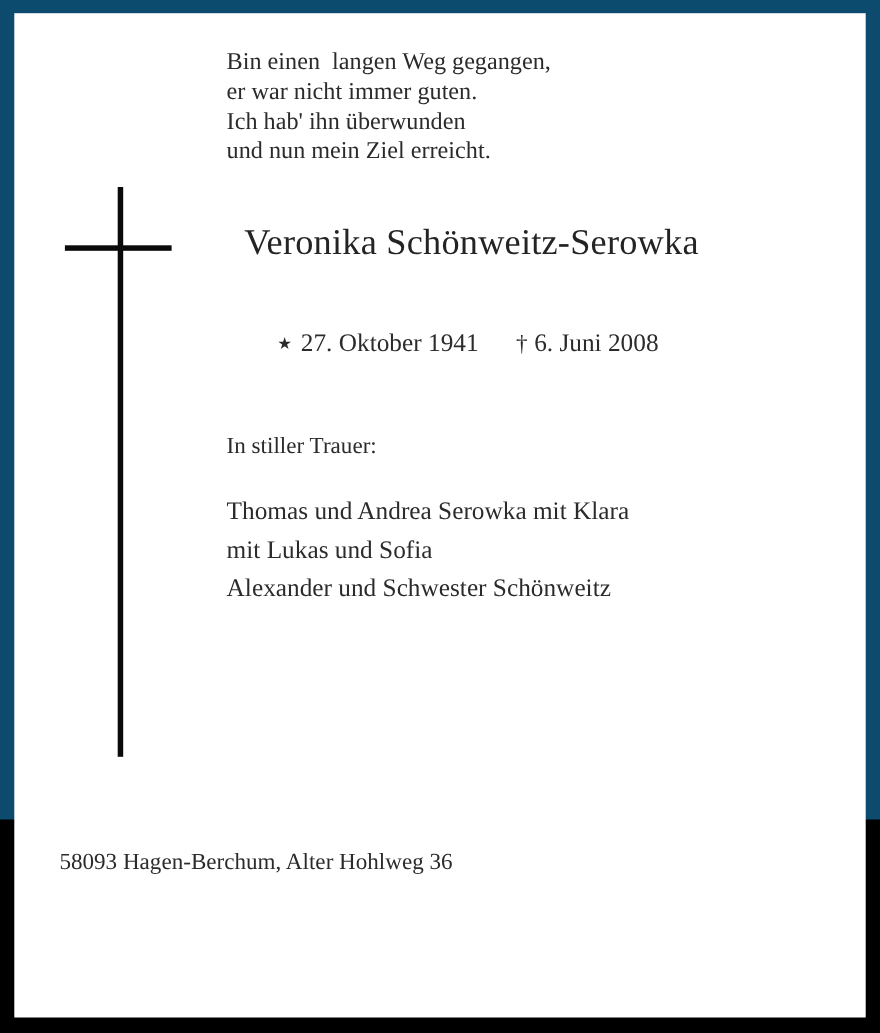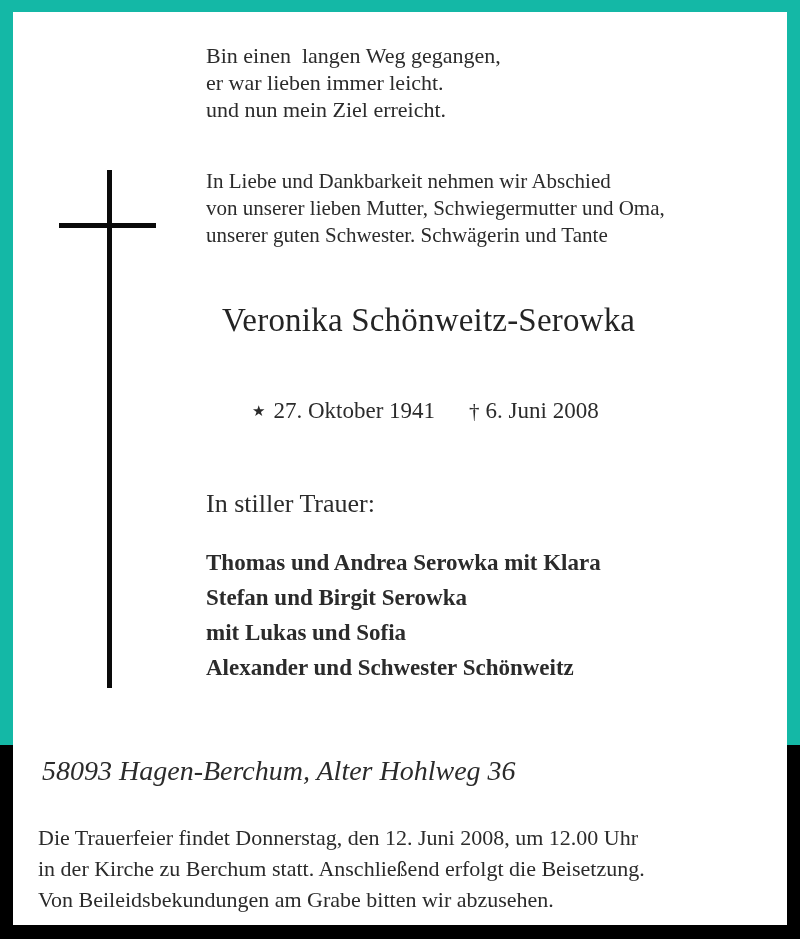--- a/index.html
+++ b/index.html
@@ -14,21 +14,21 @@
     overflow: hidden;
     font-family: "Liberation Serif", "DejaVu Serif", serif;
   }
 
   #notice-frame {
     position: absolute;
     left: 0;
     top: 0;
     width: 800px;
     height: 745px;
-    background: #14b8a6;
+    background: #0c4a6e;
   }
 
   #notice-card {
     position: absolute;
     left: 13px;
     top: 12px;
     width: 774px;
     height: 913px;
     background: #ffffff;
   }
@@ -116,50 +116,48 @@
   .life-dates .date-birth {
     padding-left: 1px;
     text-align: right;
   }
   .life-dates .dates-gap {
     display: inline-block;
     width: 34px;
   }
 
   .mourning-intro {
-    font-size: 26px;
+    font-size: 21px;
     line-height: 27px;
     margin: 0;
     padding-top: 37px;
     color: #2b2b2b;
   }
 
   .block-family {
     font-size: 23px;
     line-height: 35px;
     margin: 0;
     padding-top: 28px;
     color: #2b2b2b;
-    font-weight: bold;
   }
 
   
   #bottom-section {
     position: absolute;
     left: 25px;
     top: 740px;
     width: 730px;
   }
 
   .address-line {
-    font-size: 28px;
+    font-size: 21px;
     line-height: 30px;
-    margin: 4px;
-    color: #2b2b2b;
-    font-style: italic;
+    margin: 16px;
+    color: #2b2b2b;
   }
 
   .block-service {
     font-size: 22px;
     line-height: 31px;
     margin: 0;
     padding-top: 32px;
     color: #2b2b2b;
   }
 </style>
@@ -171,51 +169,41 @@
 
     <div id="cross">
       <div class="cross-vertical"></div>
       <div class="cross-horizontal"></div>
     </div>
 
     <div id="main-column">
 
       <div class="block-poem">
         <div class="text-line">Bin einen  langen Weg gegangen,</div>
-        <div class="text-line">er war lieben immer leicht.</div>
+        <div class="text-line">er war nicht immer guten.</div>
+        <div class="text-line">Ich hab' ihn überwunden</div>
         <div class="text-line">und nun mein Ziel erreicht.</div>
       </div>
 
-      <div class="block-farewell">
-        <div class="text-line">In Liebe und Dankbarkeit nehmen wir Abschied</div>
-        <div class="text-line">von unserer lieben Mutter, Schwiegermutter und Oma,</div>
-        <div class="text-line">unserer guten Schwester. Schwägerin und Tante</div>
-      </div>
 
       <div class="deceased-name">Veronika Schönweitz-Serowka</div>
 
       <div class="life-dates">
         <span class="symbol-star">★</span><span class="date-birth">27. Oktober 1941</span><span class="dates-gap"></span><span class="symbol-cross">†</span><span class="date-death">6. Juni 2008</span>
       </div>
 
       <div class="mourning-intro">In stiller Trauer:</div>
 
       <div class="block-family">
         <div class="text-line">Thomas und Andrea Serowka mit Klara</div>
-        <div class="text-line">Stefan und Birgit Serowka</div>
         <div class="text-line">mit Lukas und Sofia</div>
         <div class="text-line">Alexander und Schwester Schönweitz</div>
       </div>
 
     </div>
 
     <div id="bottom-section">
       <div class="address-line">58093 Hagen-Berchum, Alter Hohlweg 36</div>
 
-      <div class="block-service">
-        <div class="text-line">Die Trauerfeier findet Donnerstag, den 12. Juni 2008, um 12.00 Uhr</div>
-        <div class="text-line">in der Kirche zu Berchum statt. Anschließend erfolgt die Beisetzung.</div>
-        <div class="text-line">Von Beileidsbekundungen am Grabe bitten wir abzusehen.</div>
-      </div>
     </div>
 
   </div>
 </div>
 
 </body></html>

